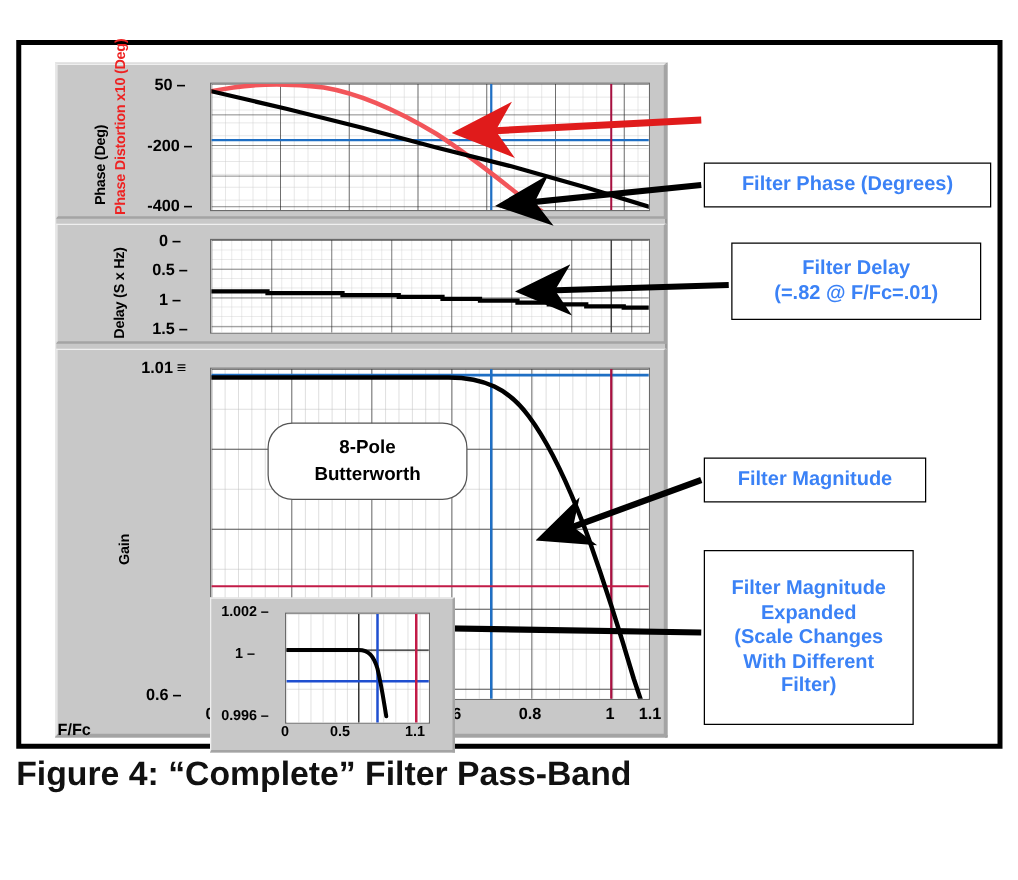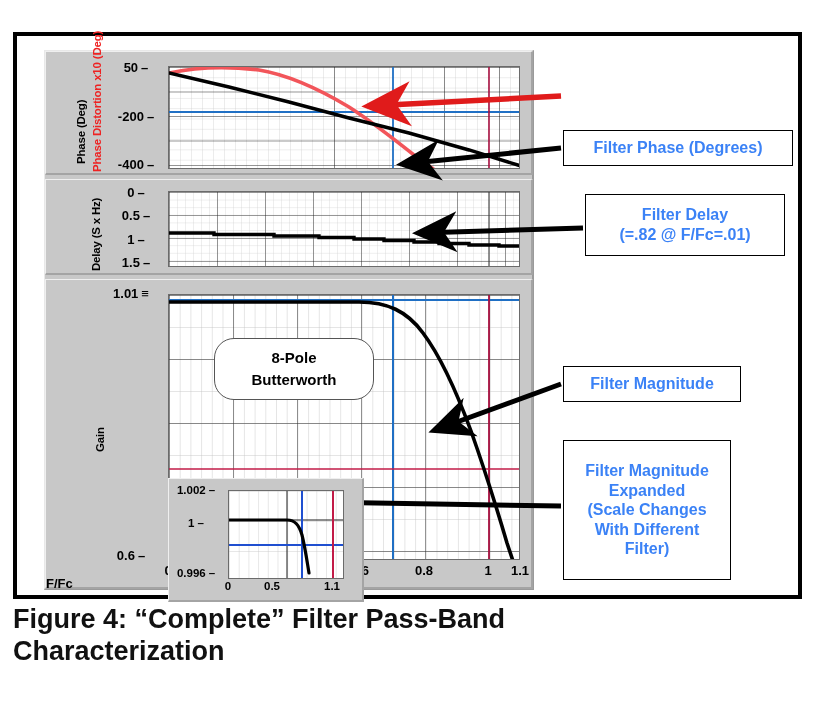--- a/index.html
+++ b/index.html
@@ -317,14 +317,13 @@
 
     <line x1="544" y1="348" x2="418" y2="394" stroke="#000000" stroke-width="5" marker-end="url(#arwK)"></line>
 
     <line x1="544" y1="470" x2="298" y2="466" stroke="#000000" stroke-width="5" marker-end="url(#arwK)"></line>
   </svg>
 
 </div>
 
 <div id="caption">
   <div>Figure 4: “Complete” Filter Pass-Band</div>
-  <div>Characterization</div>
 </div>
 
 </body></html>

